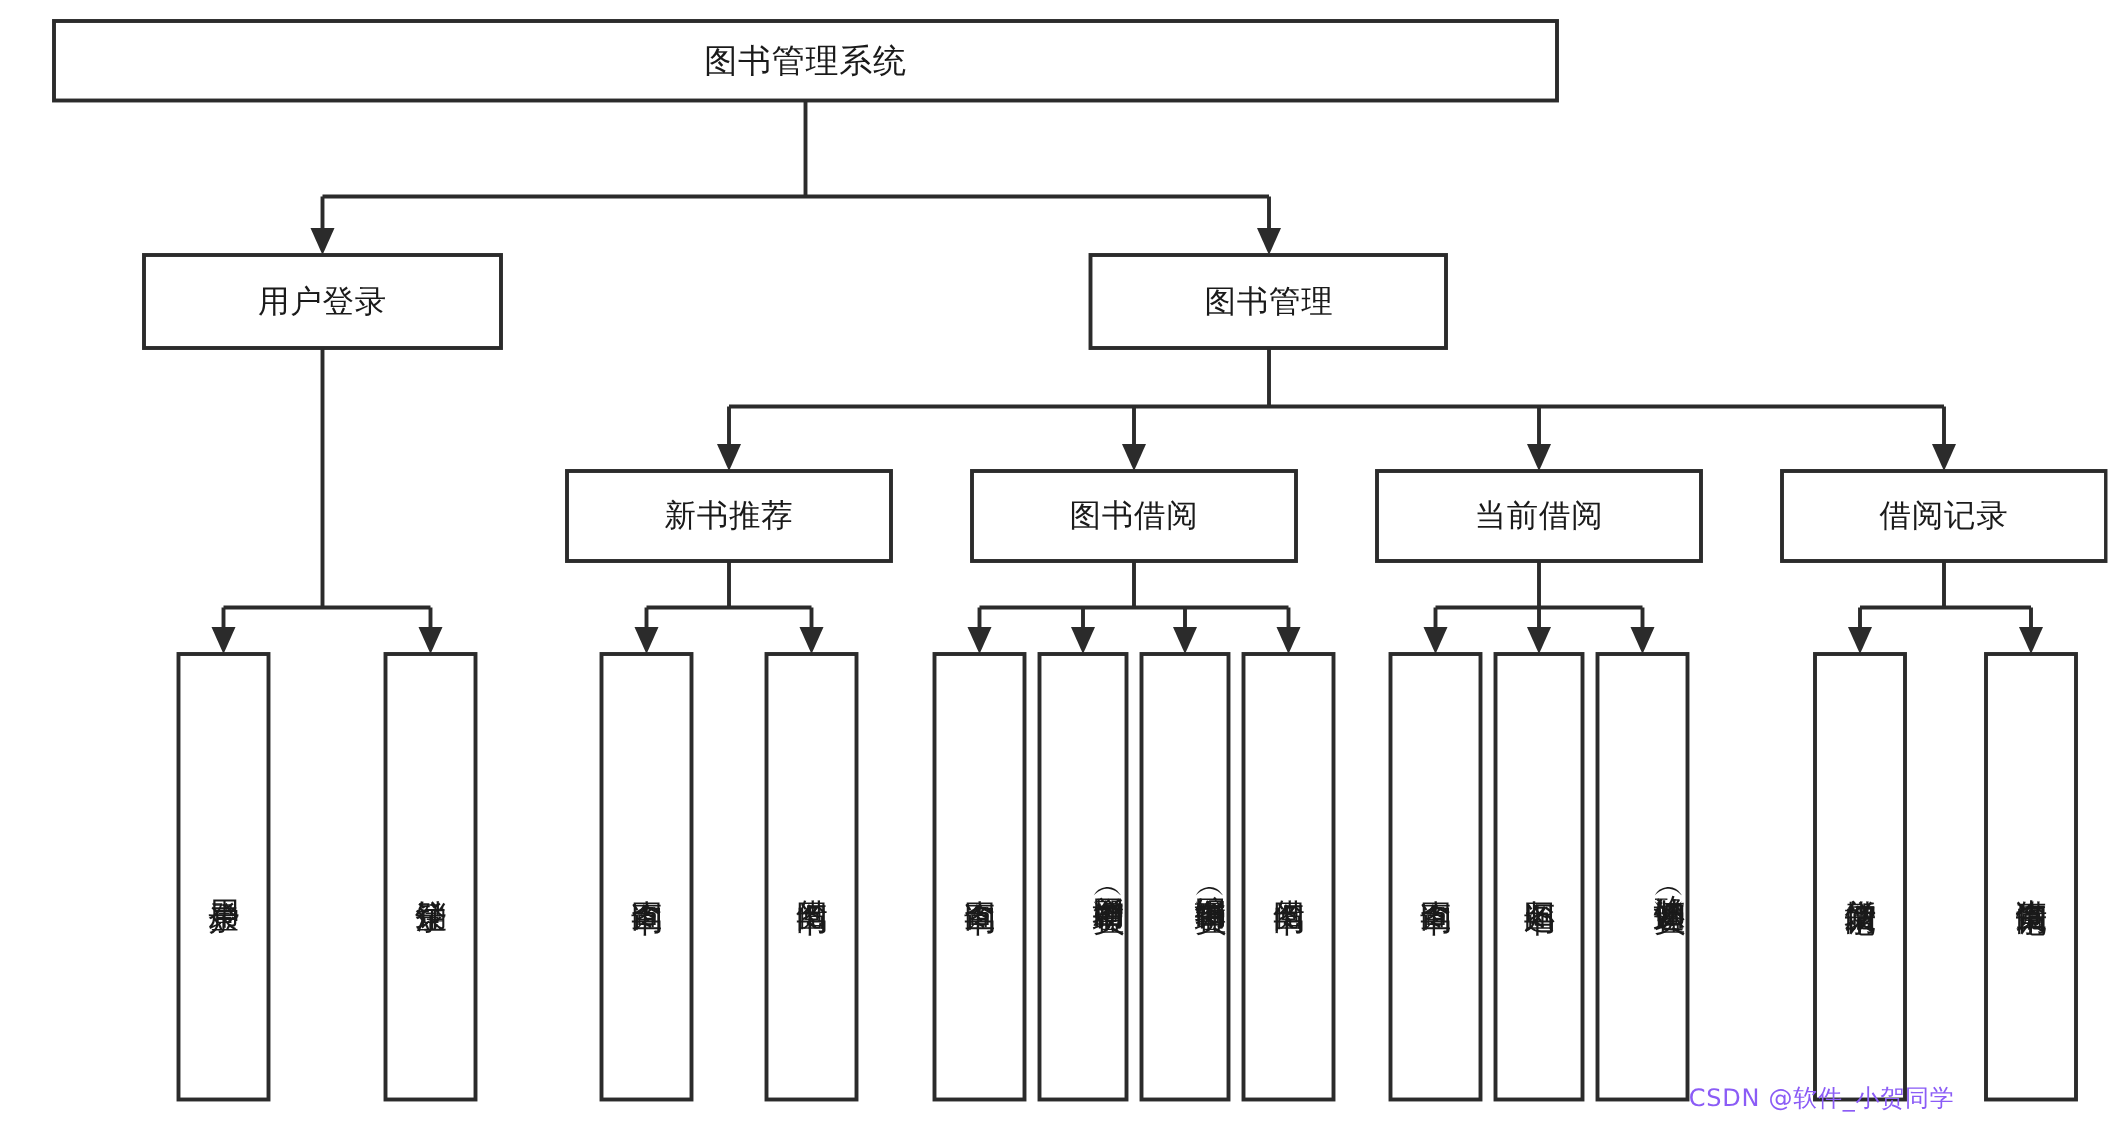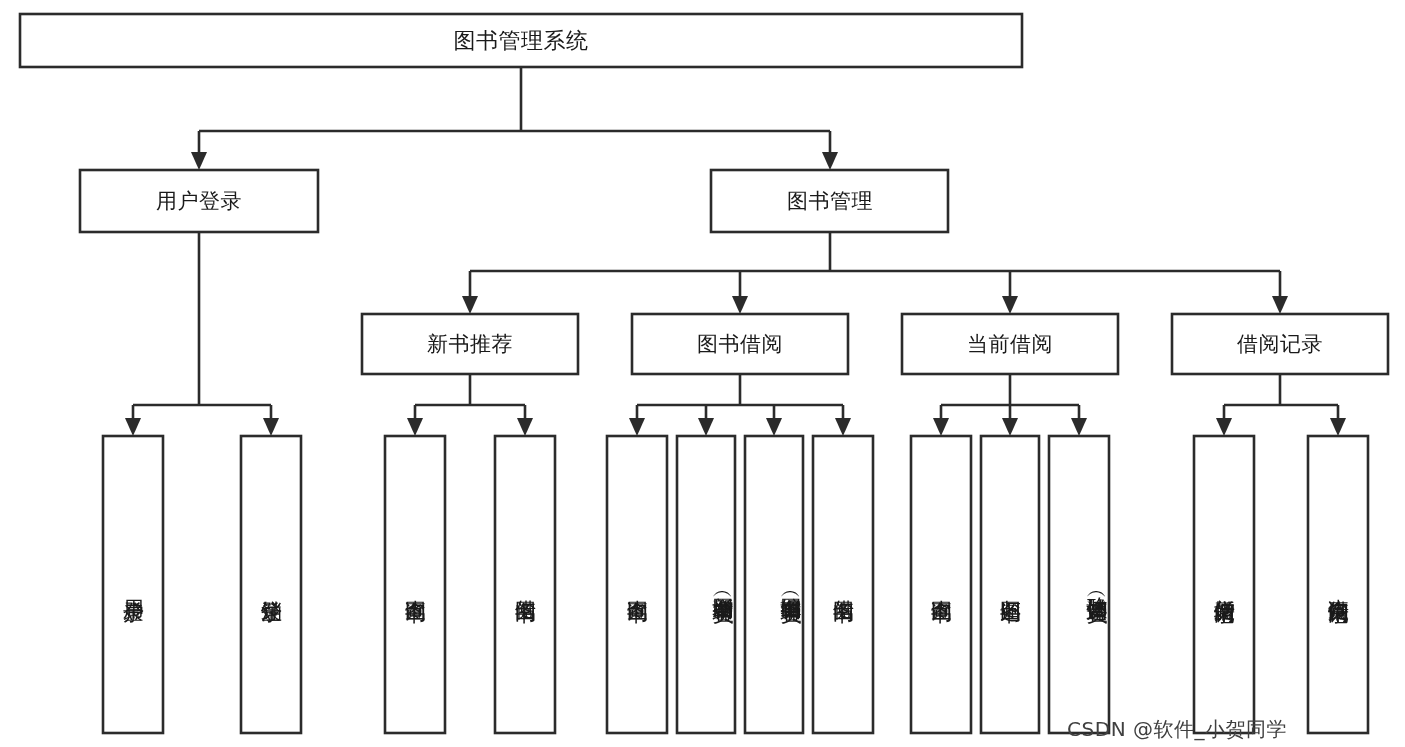--- a/index.html
+++ b/index.html
@@ -9,21 +9,21 @@
   }
   body {
     width: 1405px;
     height: 747px;
     font-family: "DejaVu Sans", "Liberation Sans", sans-serif;
     overflow: hidden;
     position: relative;
   }
   #diagram-root {
     position: absolute;
-    left: 0;
+    left: 16px;
     top: 0;
     width: 1297px;
     height: 747px;
   }
   svg.diagram {
     display: block;
     width: 1405px;
     height: 747px;
   }
   .node-box {
@@ -73,22 +73,22 @@
     justify-content: center;
     text-align: center;
     white-space: nowrap;
     pointer-events: none;
   }
   .watermark {
     position: absolute;
     right: 10px;
     bottom: 4px;
     font-family: "DejaVu Sans", "Liberation Sans", sans-serif;
-    font-size: 20px;
-    color: #404040;
+    font-size: 16px;
+    color: #8b5cf6;
     letter-spacing: 0.5px;
     user-select: none;
   }
 </style>
 </head>
 <body>
 
 <div id="diagram-root">
 
   <svg class="diagram" viewBox="0 0 1405 747" xmlns="http://www.w3.org/2000/svg">

